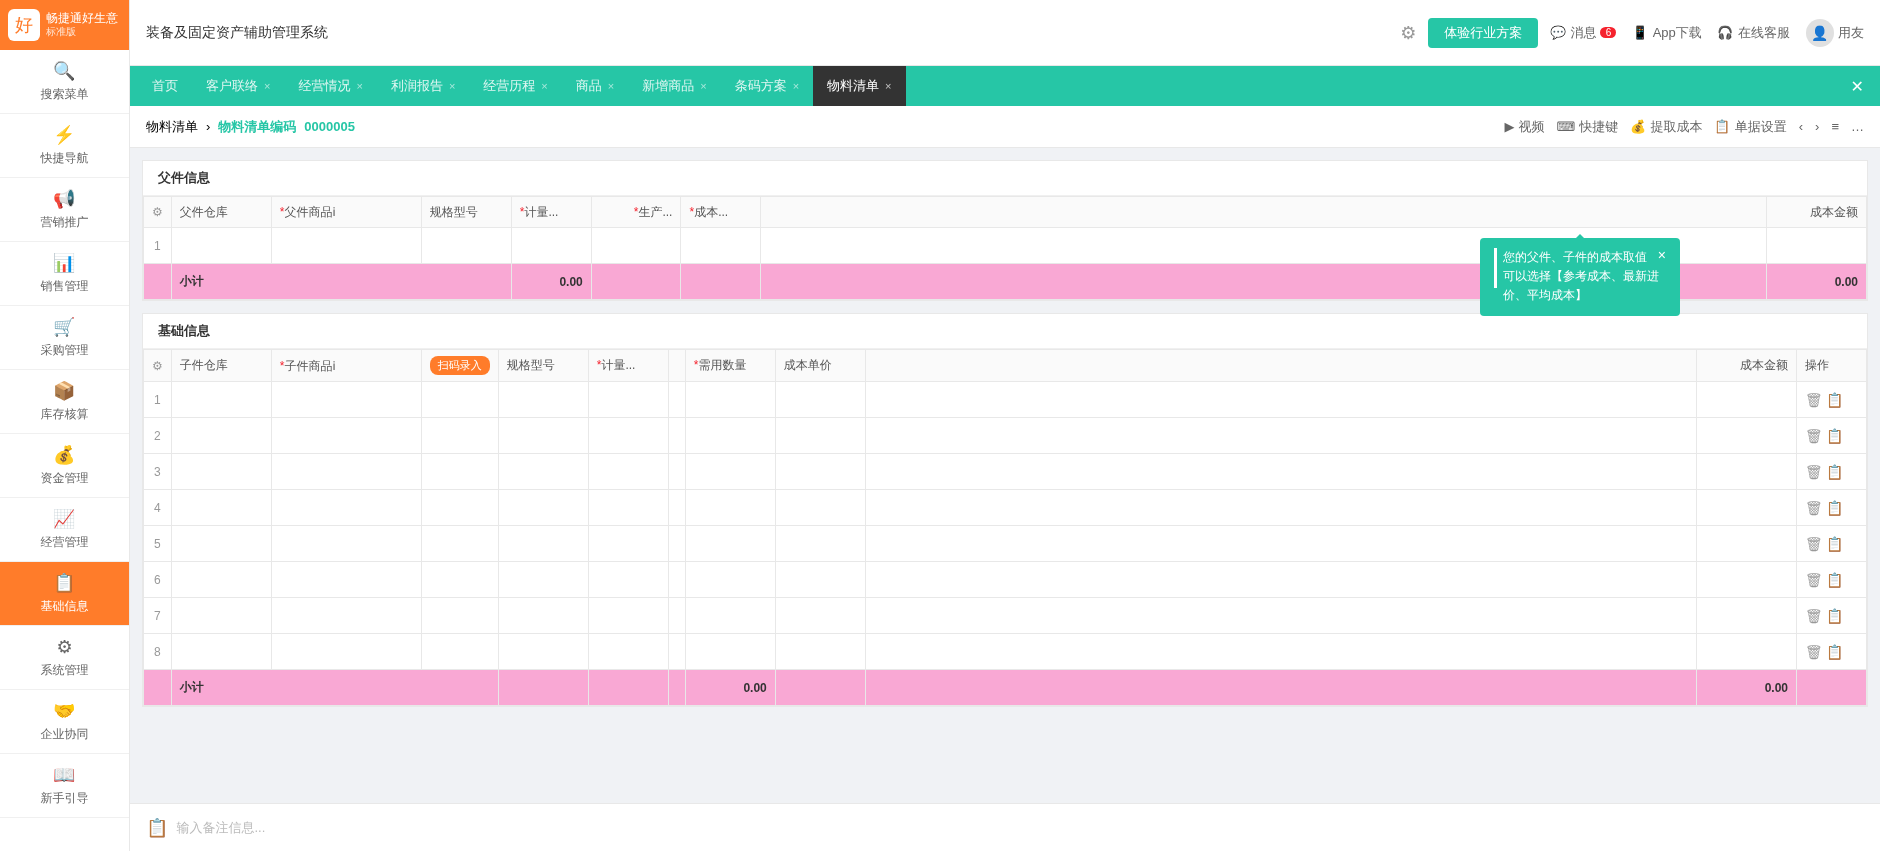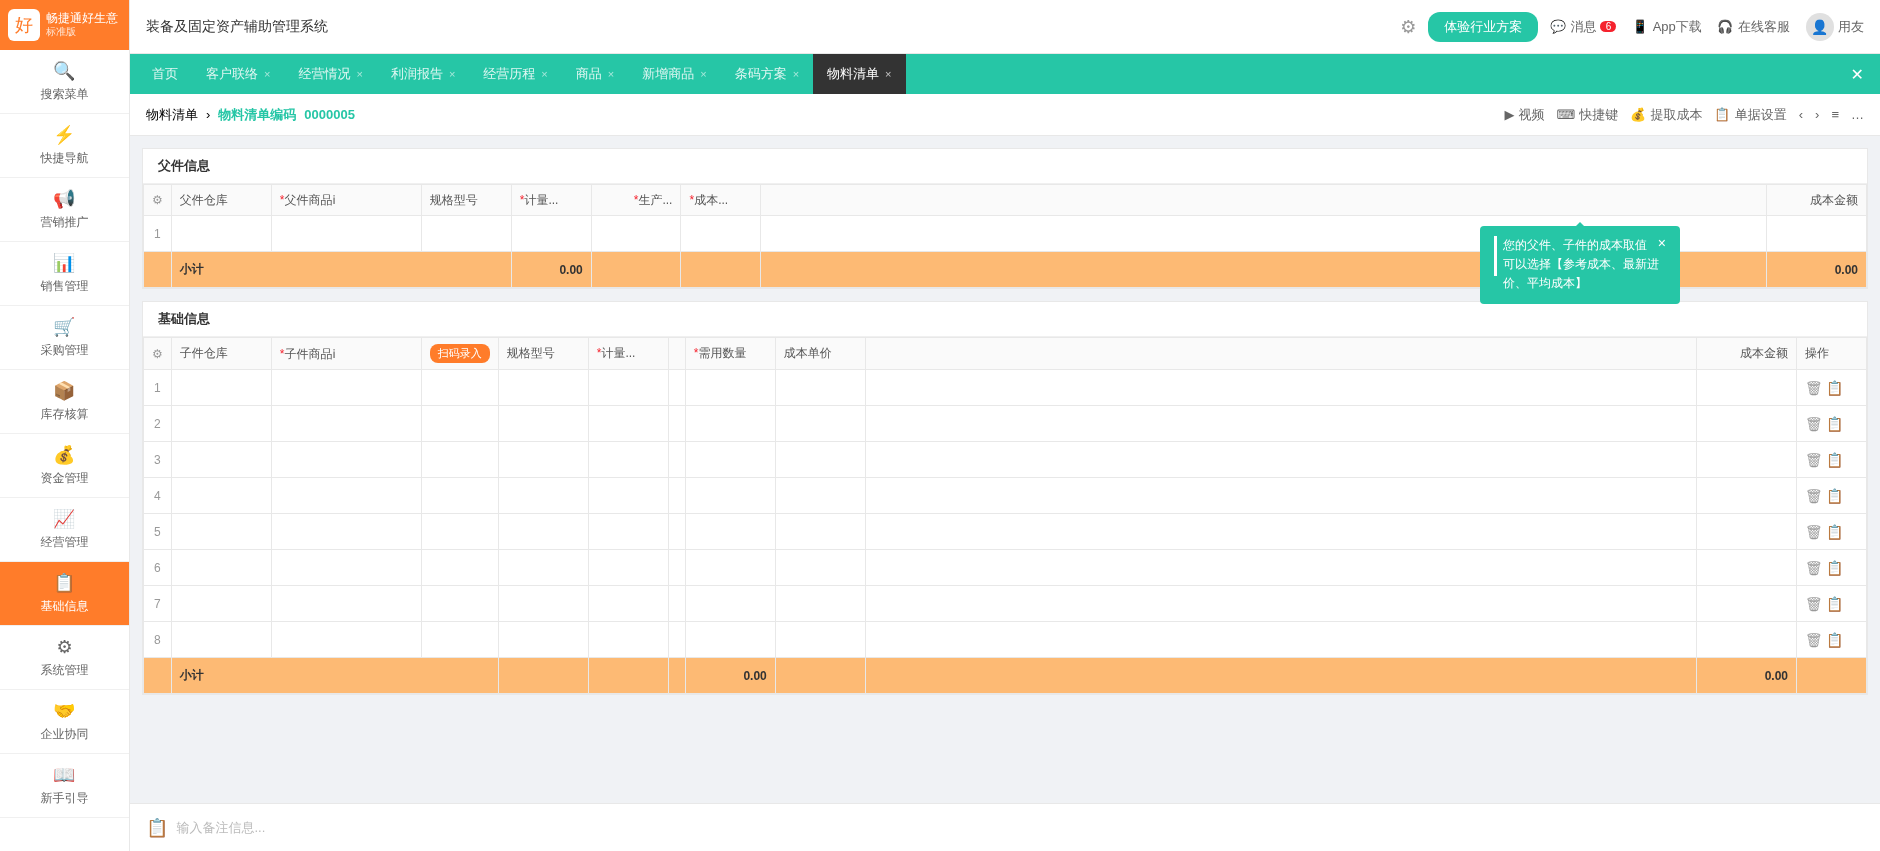--- a/index.html
+++ b/index.html
@@ -50,36 +50,36 @@
     }
     .sidebar-item.active { background: #ff7c2a; color: #fff; }
     .sidebar-item .icon { font-size: 18px; }
 
     
     .main { flex: 1; display: flex; flex-direction: column; overflow: hidden; }
 
     
     .topbar {
       background: #fff;
-      height: 54px;
+      height: 66px;
       display: flex;
       align-items: center;
       padding: 0 16px;
       border-bottom: 1px solid #e8e8e8;
       gap: 12px;
       justify-content: center;
     }
     .topbar-title { font-size: 14px; color: #333; flex: 1; }
     .topbar-settings { font-size: 18px; color: #999; cursor: pointer; }
     .topbar-btn {
       background: #26c6a6;
       color: #fff;
       border: none;
       padding: 6px 16px;
-      border-radius: 12px;
+      border-radius: 4px;
       cursor: pointer;
       font-size: 13px;
     }
     .topbar-right { display: flex; align-items: center; gap: 16px; margin-left: auto; color: #666; font-size: 13px; }
     .topbar-right-item { display: flex; align-items: center; gap: 4px; cursor: pointer; }
     .badge { background: #f5222d; color: #fff; border-radius: 10px; font-size: 10px; padding: 0 5px; min-width: 16px; text-align: center; }
     .avatar { width: 28px; height: 28px; background: #e0e0e0; border-radius: 50%; display: flex; align-items: center; justify-content: center; font-size: 14px; }
 
     
     .nav-tabs {
@@ -140,21 +140,21 @@
       font-weight: normal;
       white-space: nowrap;
     }
     th .required { color: #f5222d; }
     td {
       border: 1px solid #e8e8e8;
       padding: 4px 8px;
       color: #333;
       height: 36px;
     }
-    tr.subtotal { background: #fdba74; }
+    tr.subtotal { background: #f9a8d4; }
     tr.subtotal td { font-weight: bold; color: #333; }
 
     .scan-btn {
       background: #ff7c2a;
       color: #fff;
       border: none;
       padding: 2px 8px;
       border-radius: 8px;
       font-size: 11px;
       cursor: pointer;

